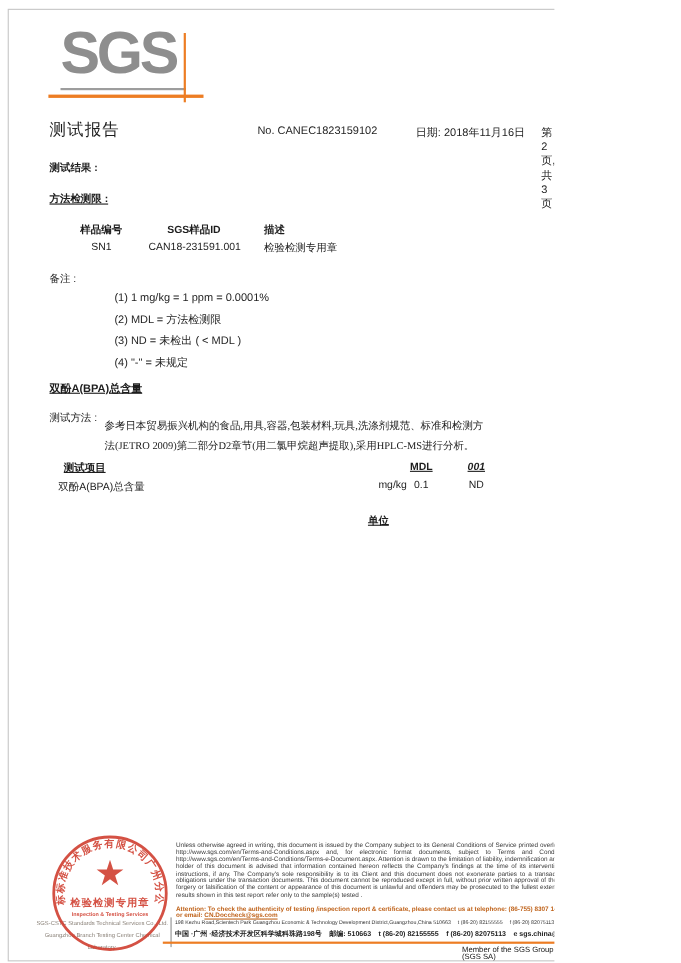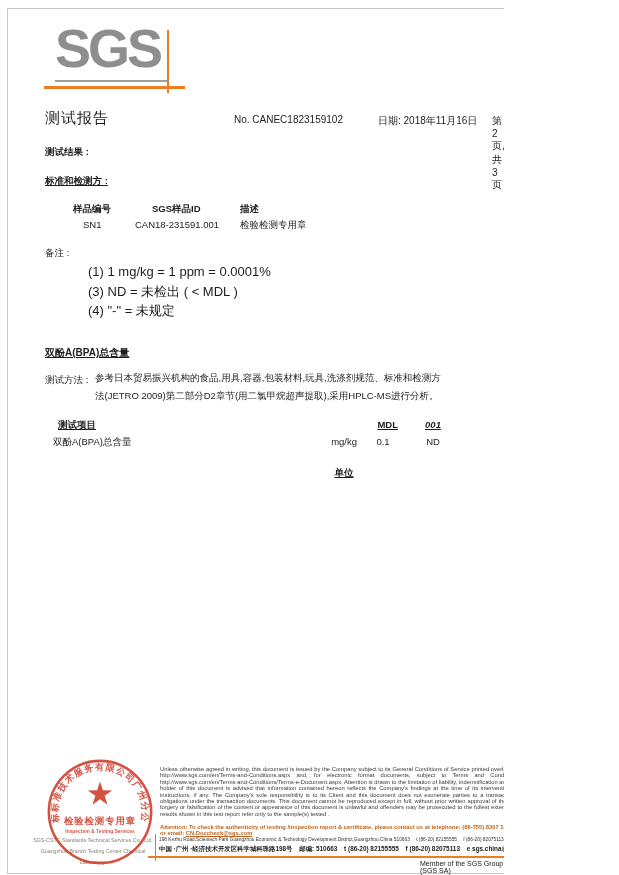--- a/index.html
+++ b/index.html
@@ -23,28 +23,28 @@
   .report-page{left:492px;top:114px;font-size:10px;}
   
   .sec-label{font-size:9.5px;}
   .bold{font-weight:700;}
   .uline{text-decoration:underline;}
   .test-results-label{left:45px;top:146px;}
   .sample-desc-label{left:45px;top:175px;}
   .st-h1{left:73px;top:203px;} .st-h2{left:152px;top:203px;} .st-h3{left:240px;top:203px;}
   .st-v1{left:83px;top:219px;} .st-v2{left:135px;top:219px;} .st-v3{left:240px;top:219px;}
   .notes-label{left:45px;top:247px;}
-  .notes-list{left:88px;top:262px;font-size:13px;line-height:19.5px;}
+  .notes-list{left:104px;top:262px;font-size:10px;line-height:19.5px;}
   .bpa-heading{left:45px;top:346px;font-size:10px;}
   .method-label{left:45px;top:374px;}
-  .method-text{left:95px;top:369px;width:494px;font-size:9.5px;line-height:18px;}
+  .method-text{left:95px;top:379px;width:494px;font-size:9.5px;line-height:18px;font-family:Liberation Serif, serif;}
   .rt-h-item{left:58px;top:419px;} .rt-h-unit{left:327px;top:419px;width:34px;text-align:center;margin-top:48px;}
-  .rt-h-mdl{left:368px;top:419px;width:30px;text-align:right;}
+  .rt-h-mdl{left:368px;top:419px;width:30px;text-align:center;}
   .rt-h-001{left:418px;top:419px;width:30px;text-align:center;font-style:italic;}
-  .rt-v-item{left:53px;top:436px;} .rt-v-unit{left:323px;top:436px;width:34px;text-align:right;}
+  .rt-v-item{left:53px;top:436px;} .rt-v-unit{left:344px;top:436px;width:34px;text-align:left;}
   .rt-v-mdl{left:368px;top:436px;width:30px;text-align:center;}
   .rt-v-001{left:418px;top:436px;width:30px;text-align:center;}
   
   .legal{left:160px;top:766px;width:449px;font-size:5.8px;line-height:6.4px;
     text-align:justify;color:#3a3a3a;}
   .attention{left:160px;top:824px;width:449px;font-size:5.8px;line-height:6.2px;
     font-weight:700;color:#c0641c;}
   .email-link{text-decoration:underline;}
   .company-lines{left:30px;top:835px;width:126px;font-size:5.3px;line-height:11px;
     color:#8a8178;text-align:center;}
@@ -67,32 +67,33 @@
   <div class="abs logo-gray-rule"></div>
   <div class="abs logo-orange-rule"></div>
   <div class="abs logo-orange-vrule"></div>
 
   <div class="abs doc-title">测试报告</div>
   <div class="abs report-no">No. CANEC1823159102</div>
   <div class="abs report-date">日期: 2018年11月16日</div>
   <div class="abs report-page">第2页,共3页</div>
 
   <div class="abs sec-label bold test-results-label">测试结果 :</div>
-  <div class="abs sec-label bold uline sample-desc-label">标准和检测方 :</div>
+  <div class="abs sec-label bold uline sample-desc-label">方法检测限 :</div>
 
   <div class="abs sec-label bold st-h1">样品编号</div>
   <div class="abs sec-label bold st-h2">SGS样品ID</div>
   <div class="abs sec-label bold st-h3">描述</div>
   <div class="abs sec-label st-v1">SN1</div>
   <div class="abs sec-label st-v2">CAN18-231591.001</div>
   <div class="abs sec-label st-v3">检验检测专用章</div>
 
   <div class="abs sec-label notes-label">备注 :</div>
   <div class="abs notes-list">
     <div>(1) 1 mg/kg = 1 ppm = 0.0001%</div>
+    <div>(2) MDL = 方法检测限</div>
     <div>(3) ND = 未检出 ( &lt; MDL )</div>
     <div>(4) "-" = 未规定</div>
   </div>
 
   <div class="abs bold uline bpa-heading">双酚A(BPA)总含量</div>
   <div class="abs sec-label method-label">测试方法 :</div>
   <div class="abs method-text">
     <div>参考日本贸易振兴机构的食品,用具,容器,包装材料,玩具,洗涤剂规范、标准和检测方</div>
     <div>法(JETRO 2009)第二部分D2章节(用二氯甲烷超声提取),采用HPLC-MS进行分析。</div>
   </div>

